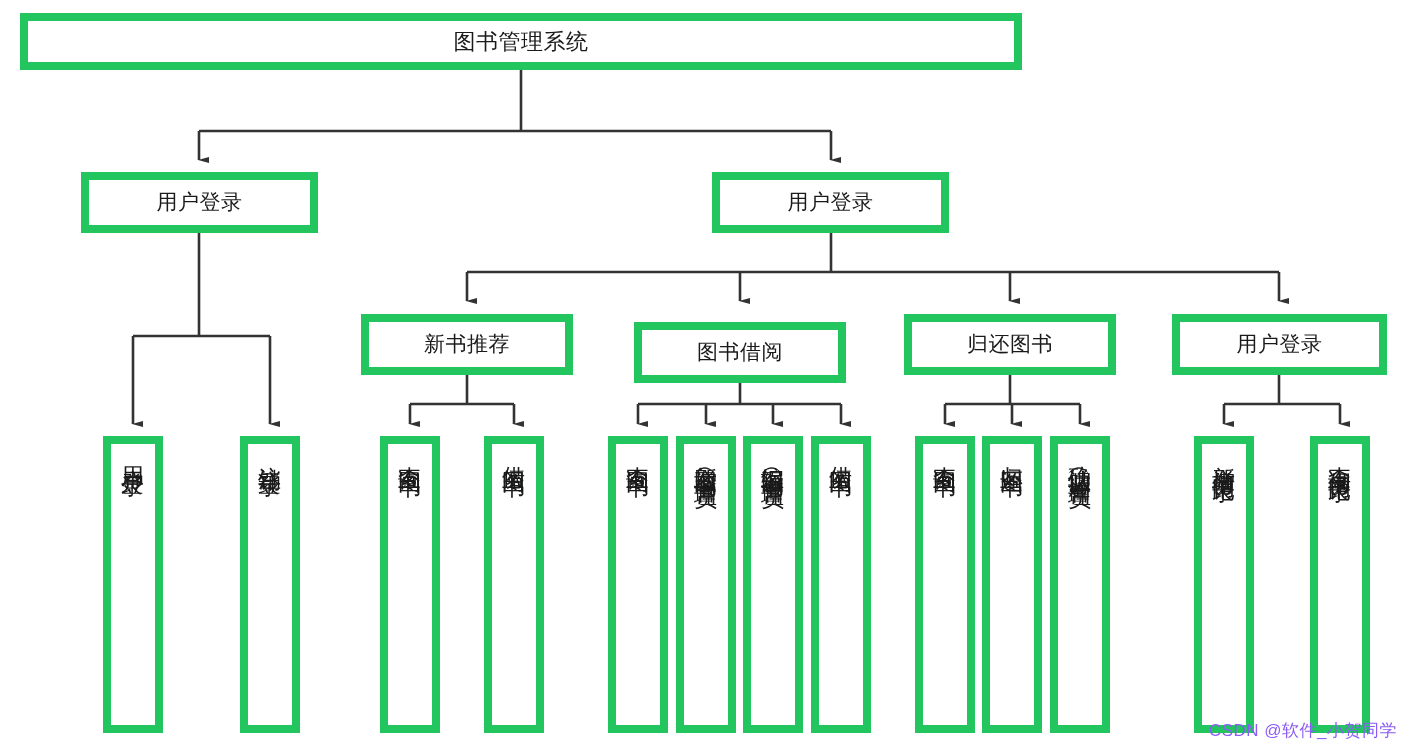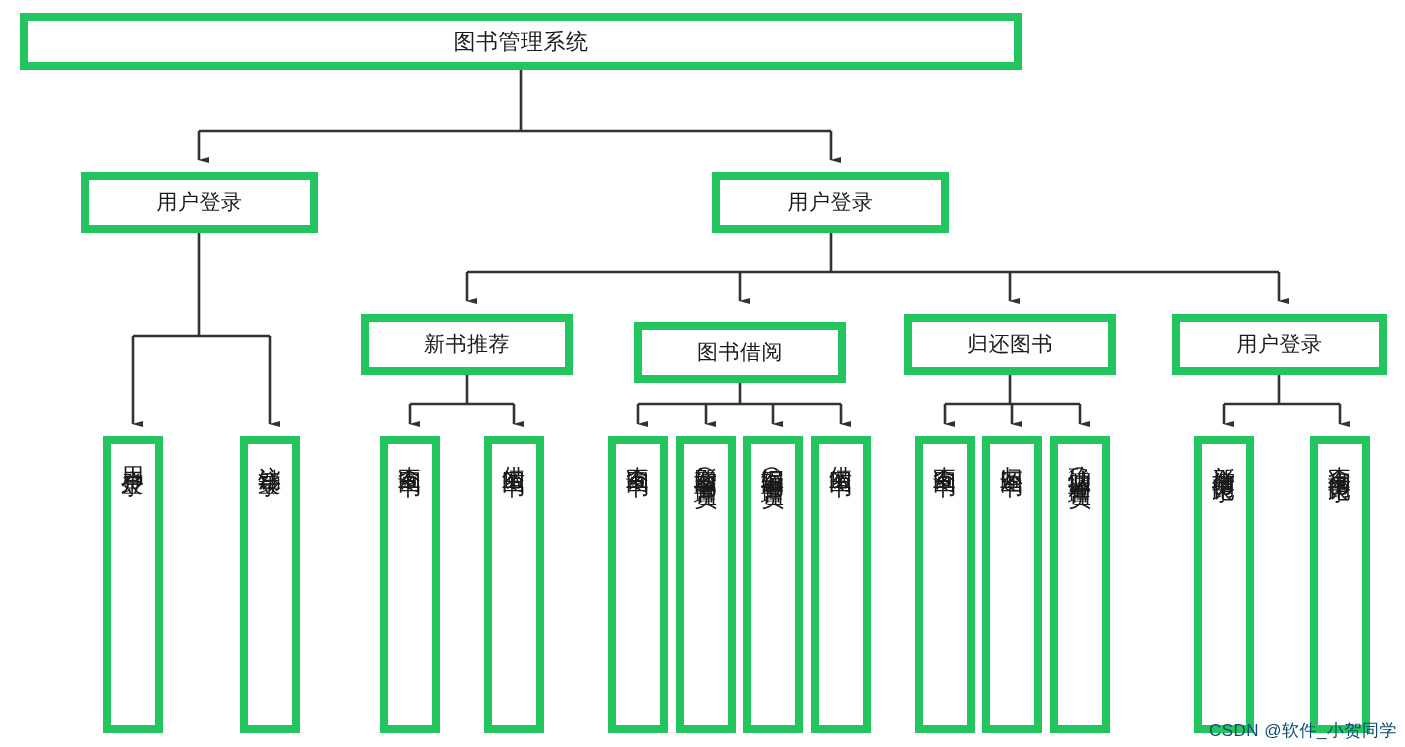--- a/index.html
+++ b/index.html
@@ -62,21 +62,21 @@
     letter-spacing: 3px;
     white-space: normal;
     max-height: 290px;
     margin: 0 auto;
   }
   .watermark {
     position: absolute;
     right: 8px;
     bottom: 5px;
     font-size: 17px;
-    color: #0c4a6e;
+    color: #8b5cf6;
     white-space: nowrap;
     z-index: 5;
     letter-spacing: 0.5px;
   }
 </style>
 </head>
 <body>
 
 <div id="canvas">
 

